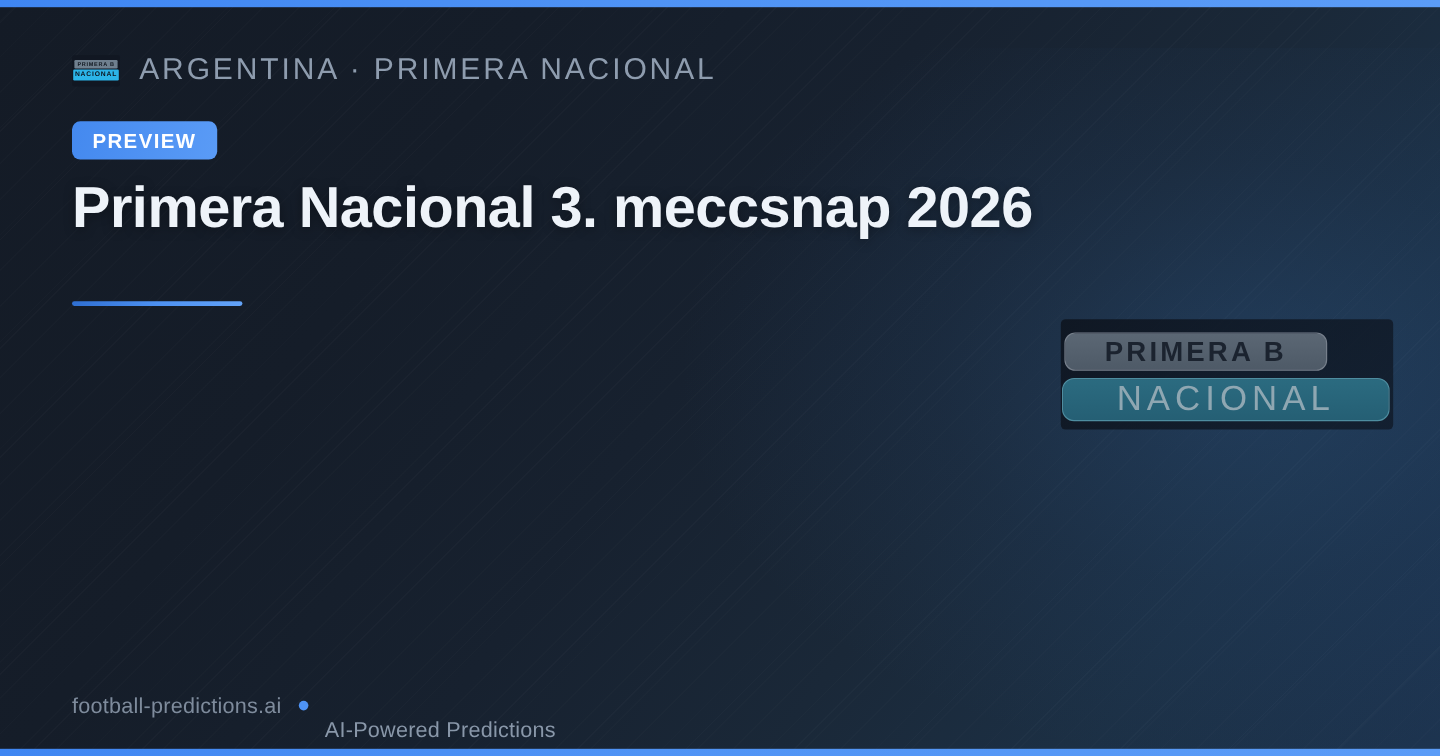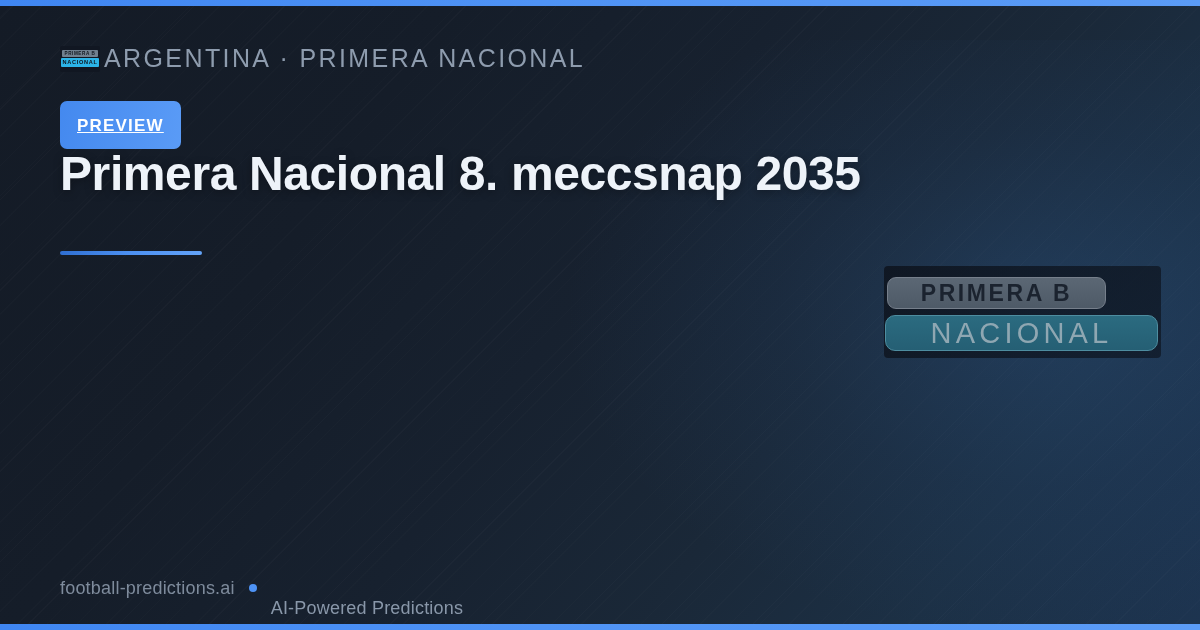--- a/index.html
+++ b/index.html
@@ -71,21 +71,21 @@
   
   .content{
     position:absolute; inset:0;
     padding:0 60px;
     z-index:3;
   }
 
   
   .header{
     position:absolute; left:60px; top:44px;
-    display:flex; align-items:center; gap:4px;
+    display:flex; align-items:center; gap:16px;
   }
   .league-mini{
     width:40px; height:26px;
     border-radius:2px;
     background:#111722;
     display:flex; flex-direction:column;
     justify-content:center; align-items:stretch;
     padding:1px 0;
     gap:1px;
     overflow:hidden;
@@ -120,30 +120,29 @@
     font-size:25px;
     letter-spacing:2.4px;
     font-weight:400;
     white-space:nowrap;
   }
 
   
   .badge{
     position:absolute; left:60px; top:101px;
     display:inline-flex; align-items:center; justify-content:center;
-    height:48px;
+    height:32px;
     padding:12px 17px;
     border-radius:7px;
     background:linear-gradient(100deg,#4489ef 0%,#5a9bf6 100%);
     color:#ffffff;
     font-size:17px;
     font-weight:700;
     letter-spacing:1.2px;
     line-height:1;
-    text-decoration:underline;
   }
 
   
   .title{
     position:absolute; left:60px; top:144px;
     color:#eef3f9;
     font-size:48px;
     font-weight:700;
     letter-spacing:-0.4px;
     line-height:59px;
@@ -247,21 +246,21 @@
     <div class="header">
       <div class="league-mini">
         <div class="m-top">PRIMERA B</div>
         <div class="m-bot">NACIONAL</div>
       </div>
       <div class="header-text">ARGENTINA  ·  PRIMERA NACIONAL</div>
     </div>
 
     <div class="badge">PREVIEW</div>
 
-    <h1 class="title">Primera Nacional 8. meccsnap 2035</h1>
+    <h1 class="title">Primera Nacional 3. meccsnap 2026</h1>
 
     <div class="divider"></div>
 
     <div class="crest">
       <div class="crest-row1">
         <span>PRIMERA B</span>
       </div>
       <div class="crest-row2">
         <span>NACIONAL</span>
       </div>

